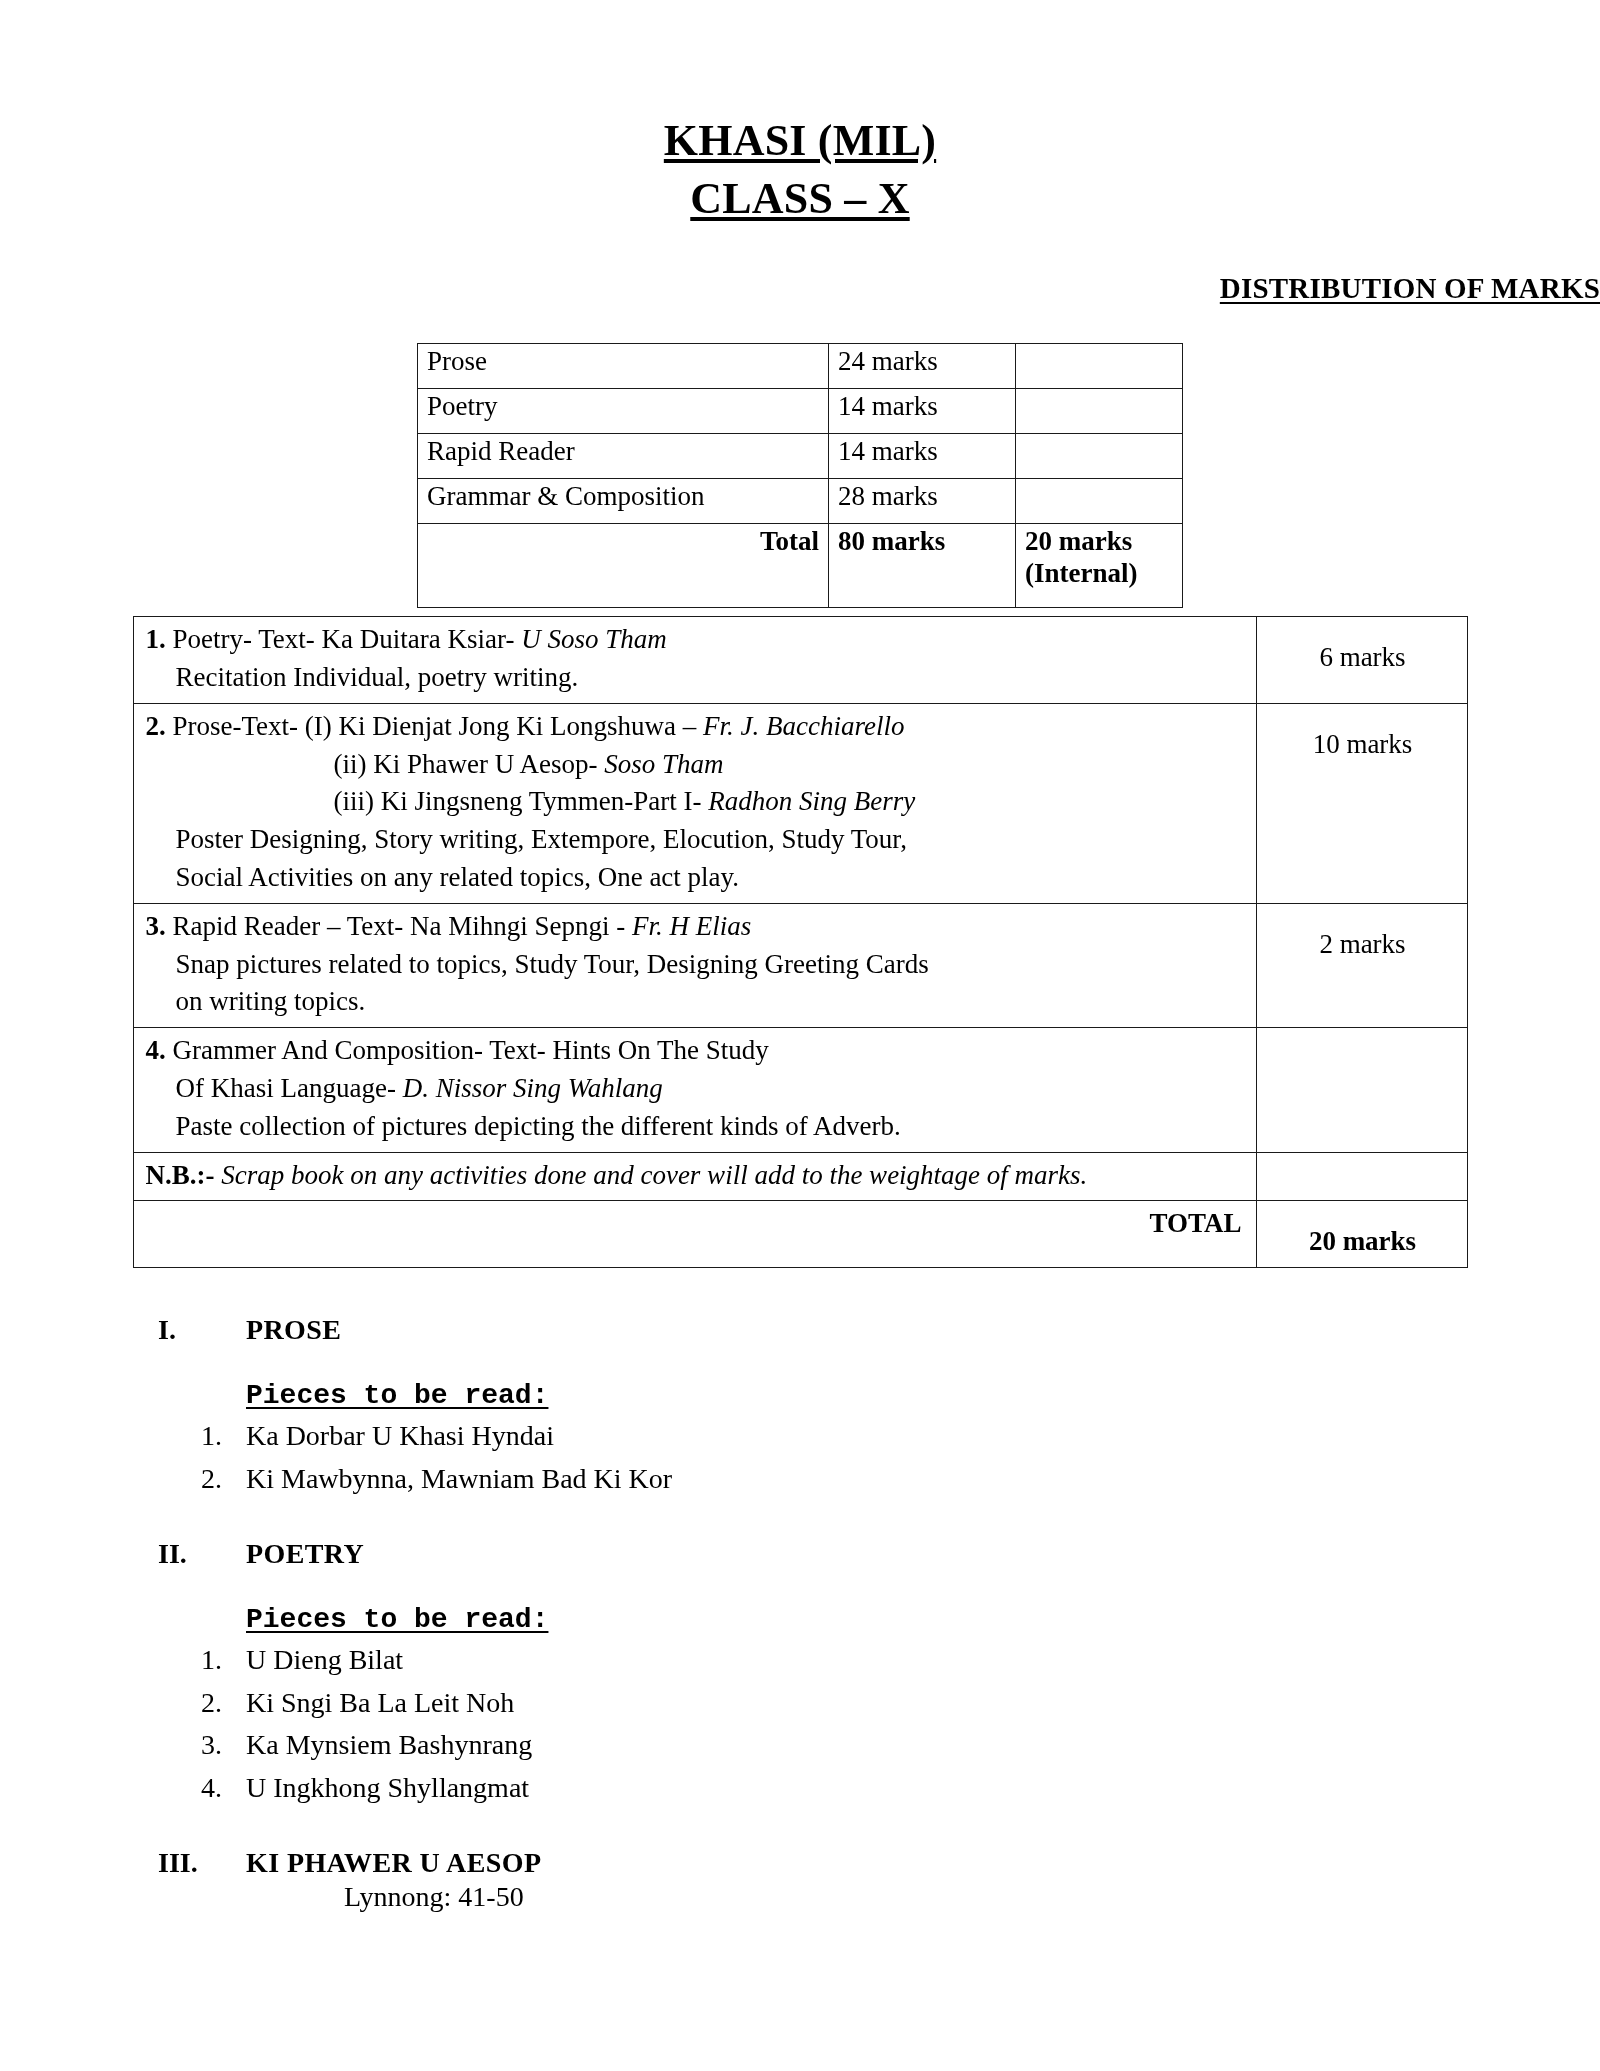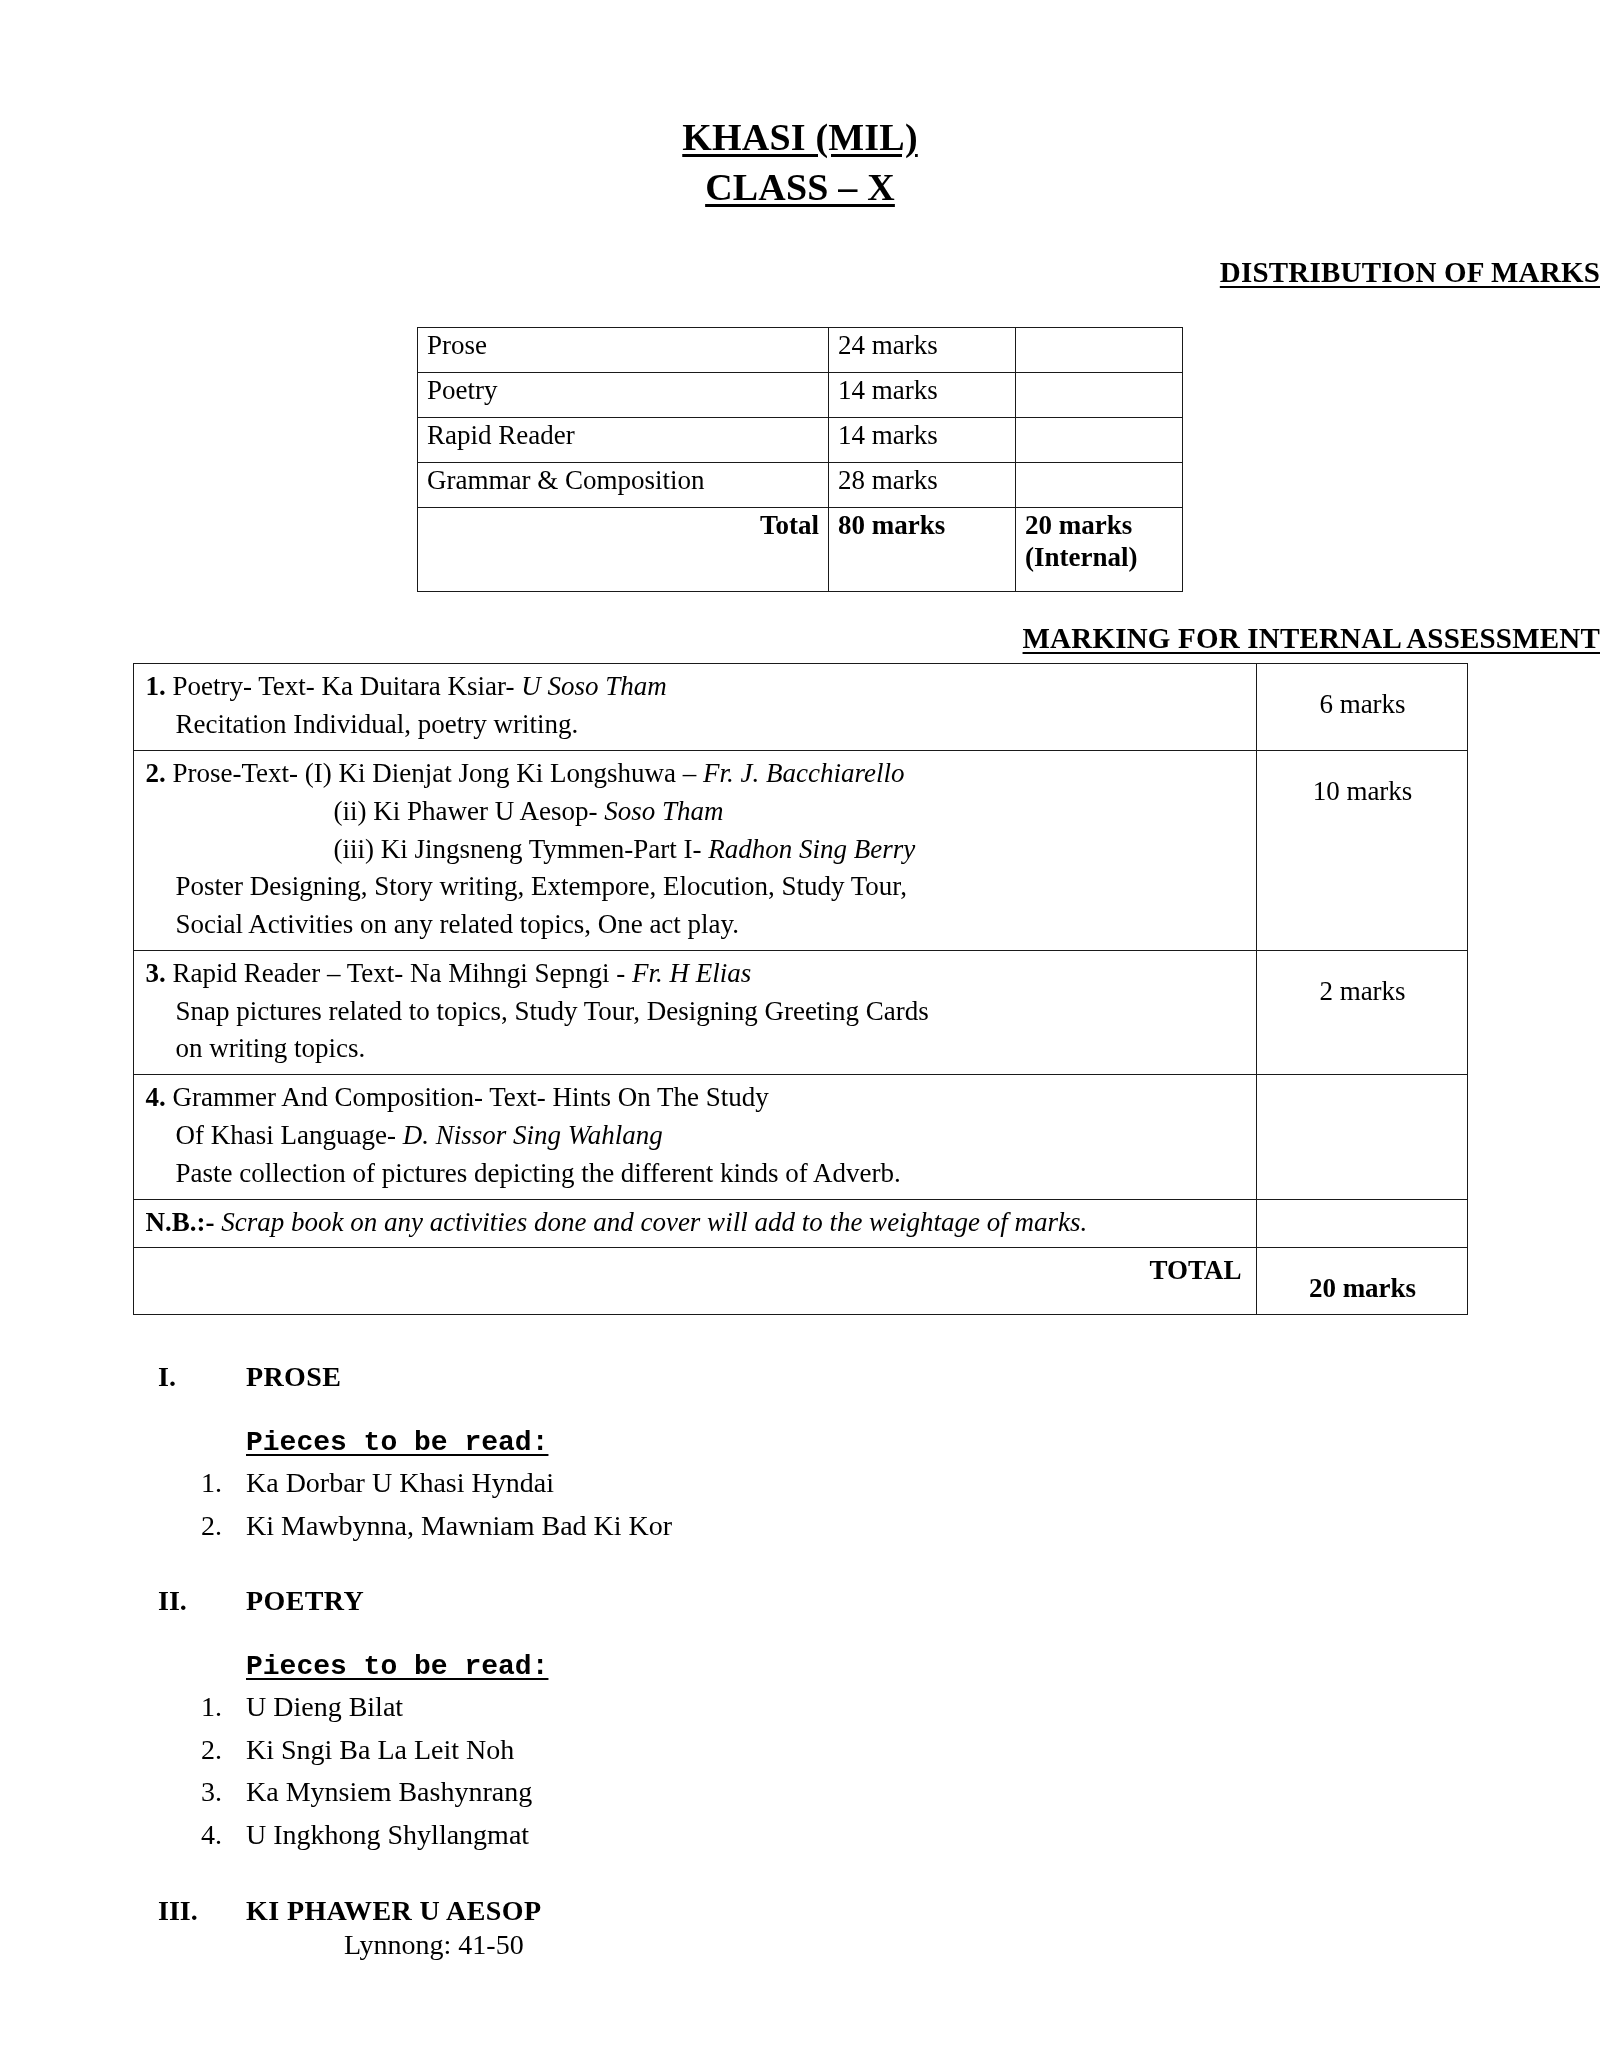--- a/index.html
+++ b/index.html
@@ -22,21 +22,21 @@
     padding: 0;
     position: relative;
   }
 
   
   .title-block {
     text-align: center;
     margin-top: 112px;
   }
   .doc-title {
-    font-size: 38px;
+    font-size: 44px;
     font-weight: bold;
     line-height: 1.32;
     letter-spacing: 0.2px;
   }
   .doc-title span.u {
     text-decoration: underline;
     text-underline-offset: 4px;
   }
   .section-title {
     text-align: right;
@@ -193,21 +193,20 @@
           <td class="c2 bold tall">80 marks</td>
           <td class="c3 bold tall">
             <div>20 marks</div>
             <div>(Internal)</div>
           </td>
         </tr>
       </tbody>
     </table>
   </div>
 
-  <div class="section-title" style="margin-top:30px;"><span class="u">MARKING FOR INTERNAL ASSESSMENT</span></div>
 
   <div class="ia-wrap">
     <table class="ia">
       <tbody>
 
         <tr>
           <td class="col-body">
             <div><span class="num">1.</span><span> Poetry- Text- Ka Duitara Ksiar- </span><span class="ital">U Soso Tham</span></div>
             <span class="ind1"><span>Recitation Individual, poetry writing.</span><span class="ital"></span></span>
           </td>

